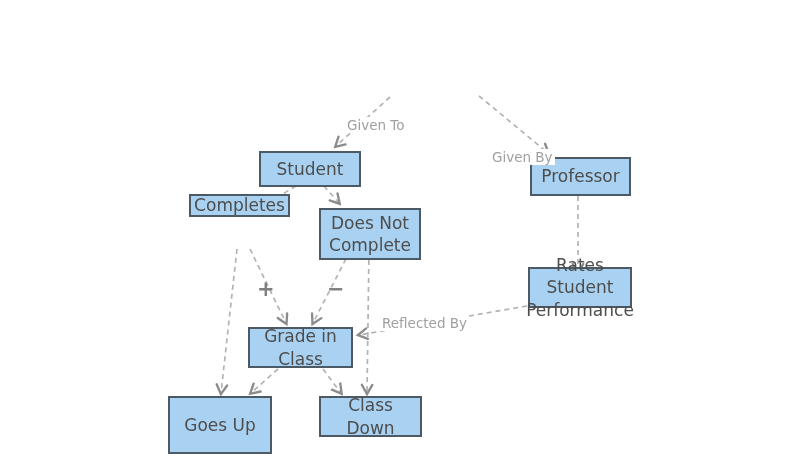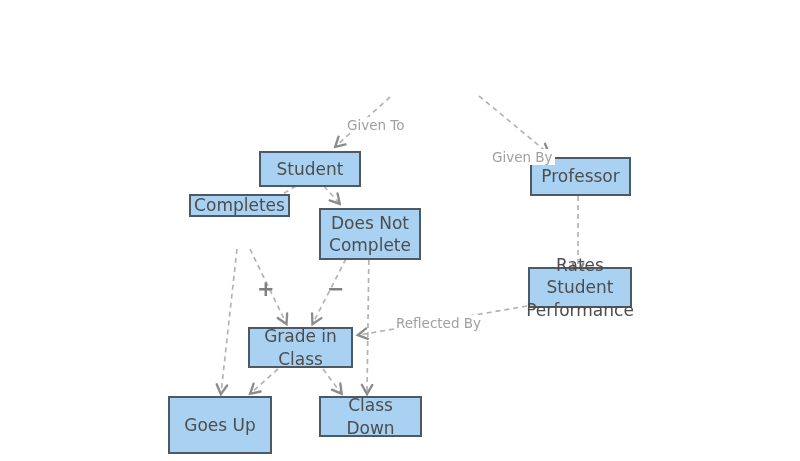--- a/index.html
+++ b/index.html
@@ -139,15 +139,15 @@
   </div>
 
   <div class="edge-label" style="left:329px; top:117px;margin-left:16px;">Given To</div>
 
   <div class="edge-label" style="left:490px; top:121px;margin-top:28px;">Given By</div>
 
   <div class="edge-label edge-label--sign" style="left:257px; top:277px;">+</div>
 
   <div class="edge-label edge-label--sign" style="left:327px; top:277px;">−</div>
 
-  <div class="edge-label" style="left:394px; top:315px;text-align:right;">Reflected By</div>
+  <div class="edge-label" style="left:380px; top:315px;text-align:right;">Reflected By</div>
 
 </div>
 
 </body></html>

